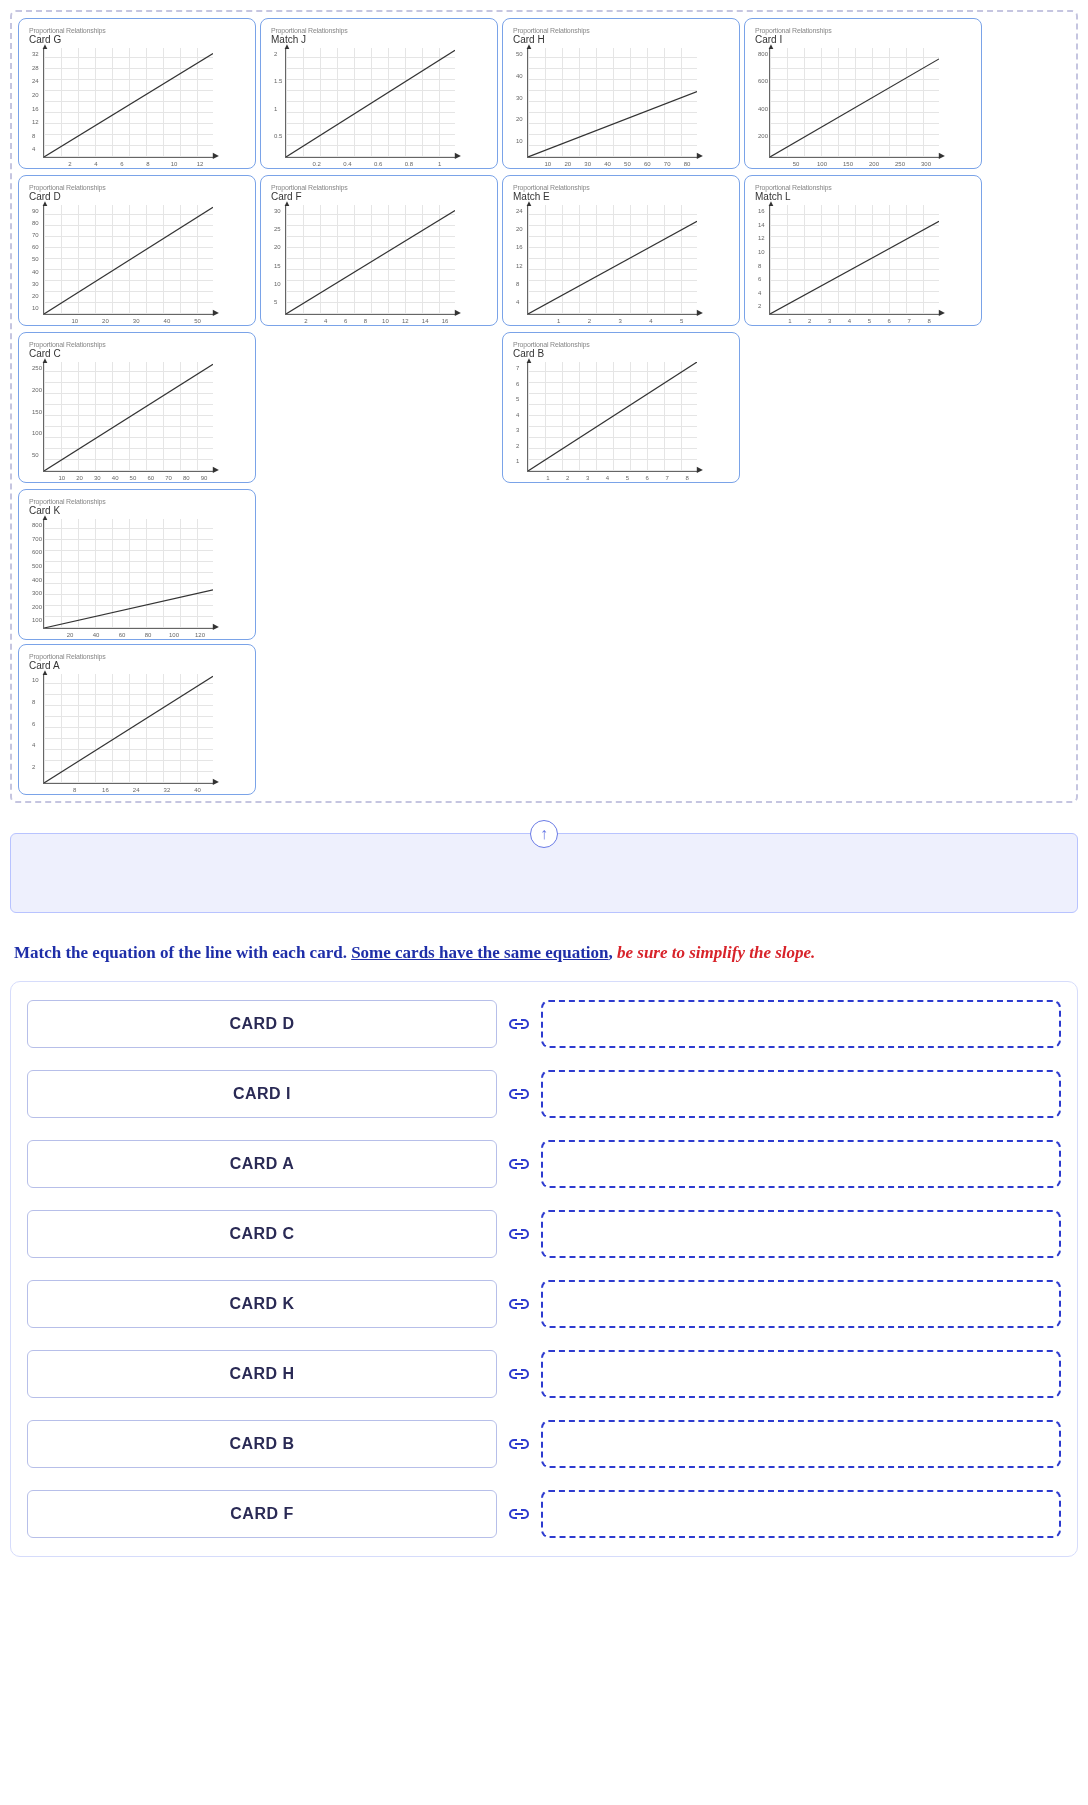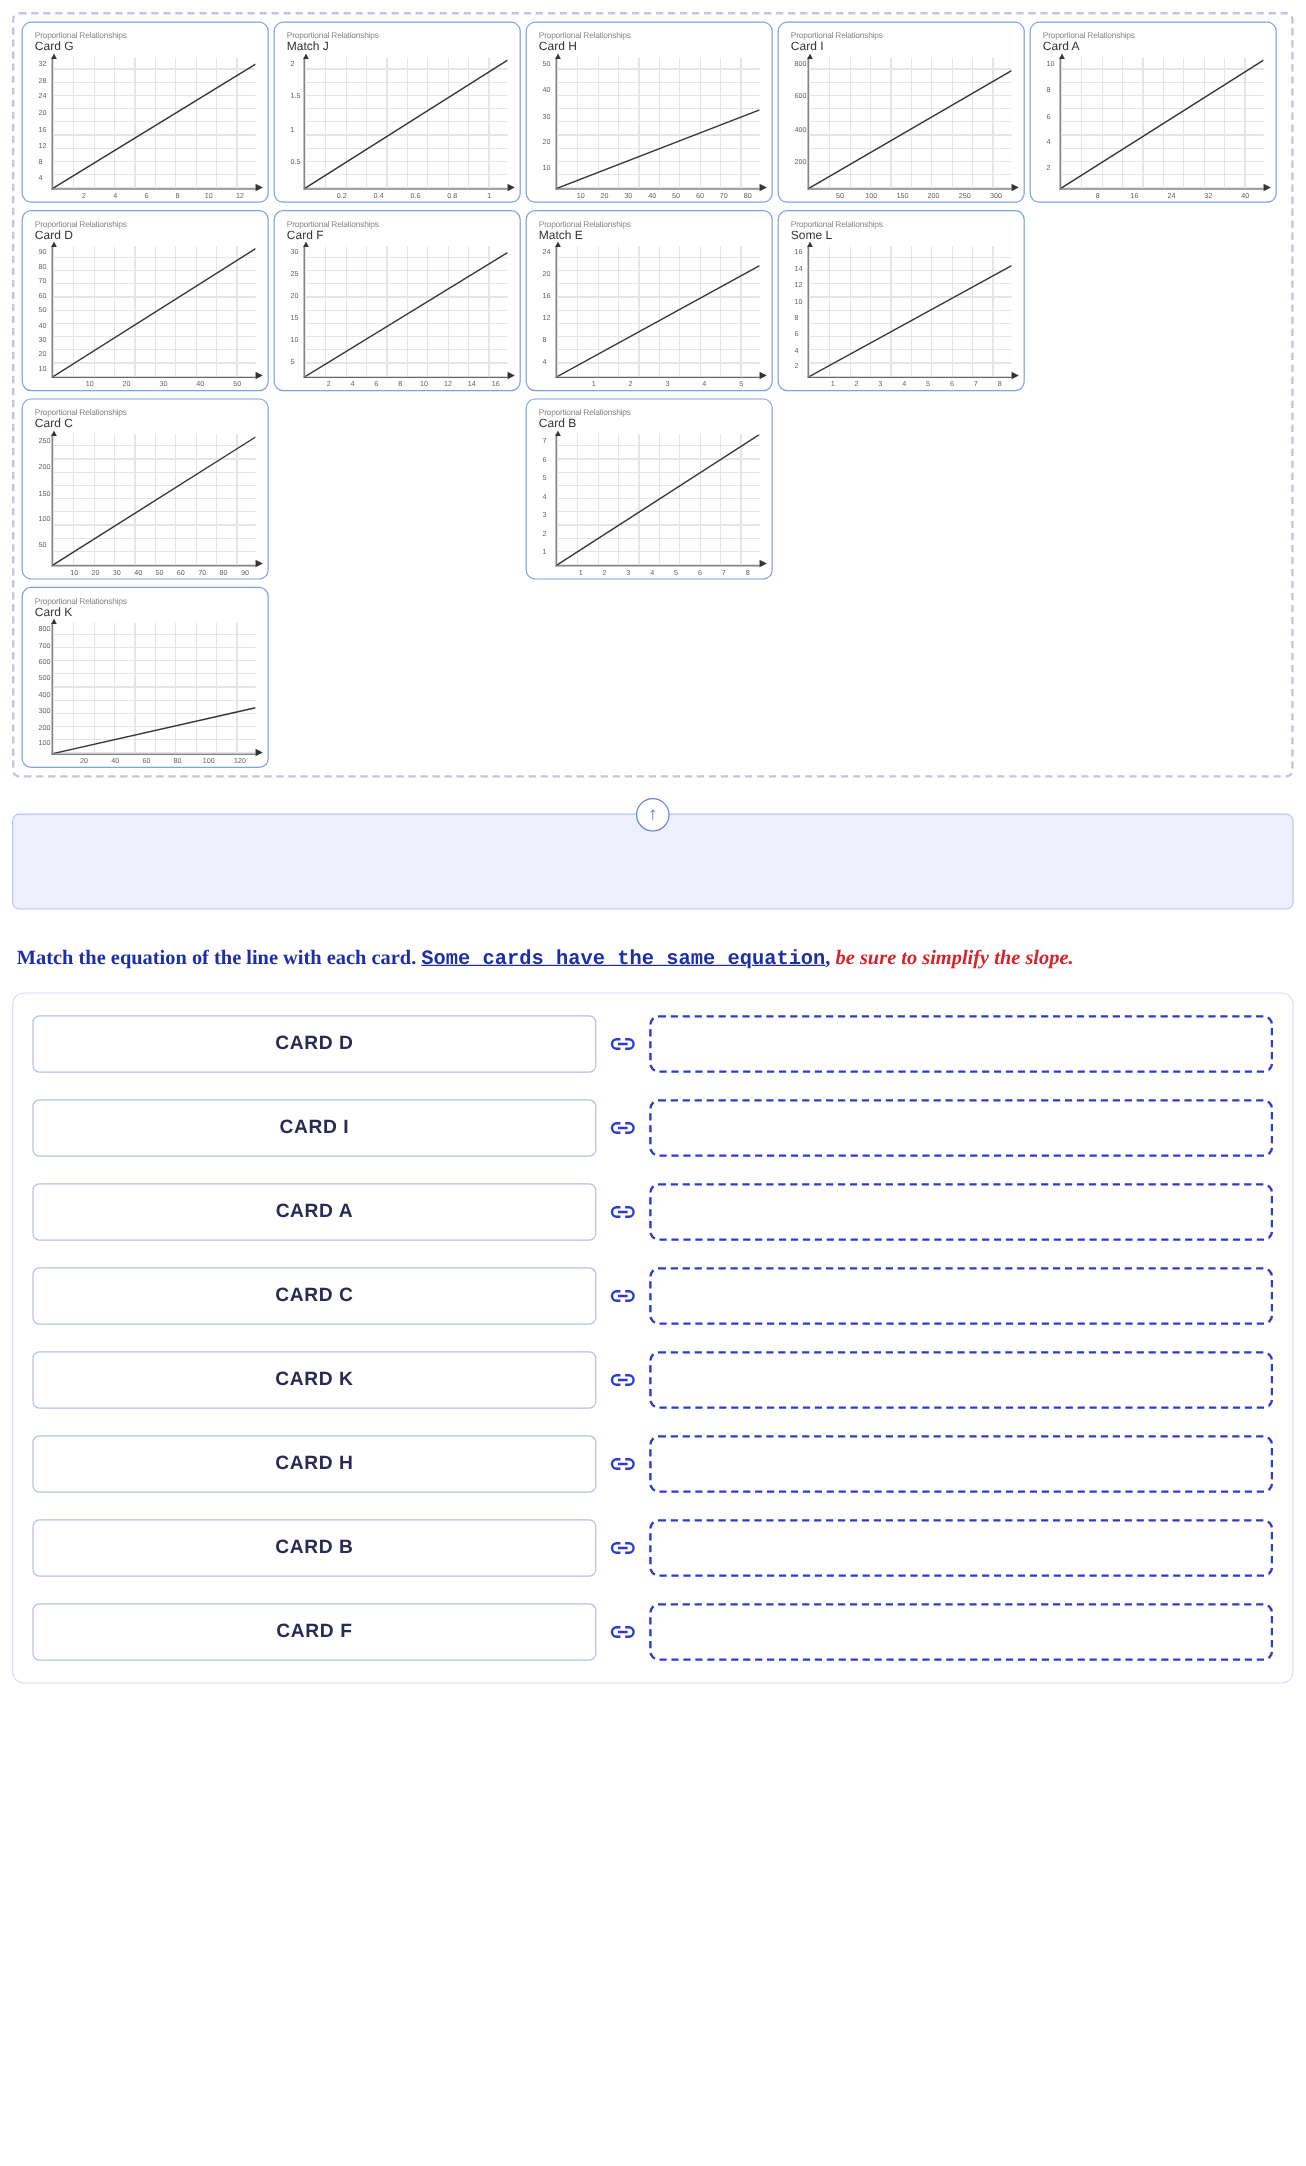--- a/index.html
+++ b/index.html
@@ -17,21 +17,21 @@
     display: flex;
     flex-wrap: wrap;
     align-content: flex-start;
     gap: 4px;
     min-height: 620px;
   }
   .col {
     display: flex;
     flex-direction: column;
     gap: 6px;
-    width: 206px;
+    width: 238px;
   }
   .card {
     border: 1.5px solid #7aa3e8;
     border-radius: 8px;
     background: #fff;
     padding: 8px 10px 10px 10px;
     position: relative;
     cursor: grab;
   }
   .card .subtitle {
@@ -94,21 +94,21 @@
     font-size: 16px;
   }
 
   .instruction {
     margin: 30px 4px 18px 4px;
     font-family: "Comic Sans MS", "Segoe Script", cursive;
     font-size: 17px;
     color: #1e2ea8;
     font-weight: 600;
   }
-  .instruction .ul { text-decoration: underline; font-family: Liberation Mono, monospace; }
+  .instruction .ul { text-decoration: underline; }
   .instruction .red { color: #d8232a; font-style: italic; }
 
   .match-panel {
     border: 1px solid #d6dcfb;
     border-radius: 10px;
     padding: 18px 16px;
     display: flex;
     flex-direction: column;
     gap: 22px;
   }
@@ -387,21 +387,21 @@
           <span class="xt" style="left:61.53846153846154%">200</span>
           <span class="xt" style="left:76.92307692307693%">250</span>
           <span class="xt" style="left:92.3076923076923%">300</span>
       <div class="line"><svg viewBox="0 0 170 110" preserveAspectRatio="none">
               <line x1="0" y1="110" x2="170" y2="11" stroke="#333" stroke-width="1.2"></line>
             </svg></div>
     </div>
       </div>
       <div class="card">
     <div class="subtitle">Proportional Relationships</div>
-    <div class="title">Some L</div>
+    <div class="title">Match L</div>
     <div class="graph">
       <span class="arrow-y">▲</span>
       <span class="arrow-x">▶</span>
       <span class="yt" style="top:0%">16</span>
           <span class="yt" style="top:12.5%">14</span>
           <span class="yt" style="top:25%">12</span>
           <span class="yt" style="top:37.5%">10</span>
           <span class="yt" style="top:50%">8</span>
           <span class="yt" style="top:62.5%">6</span>
           <span class="yt" style="top:75%">4</span>

